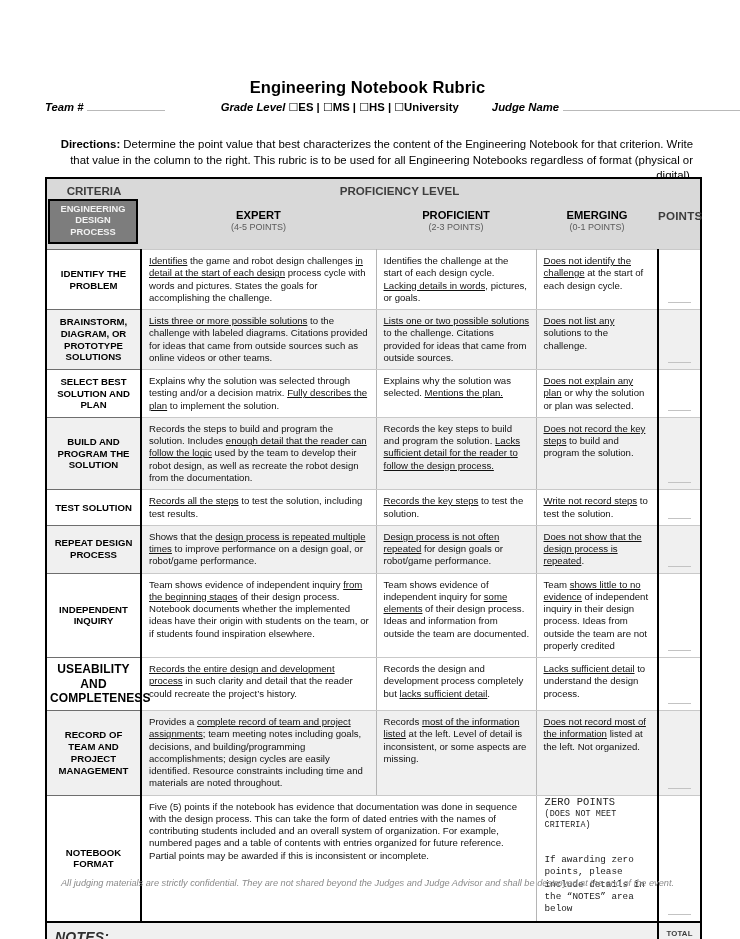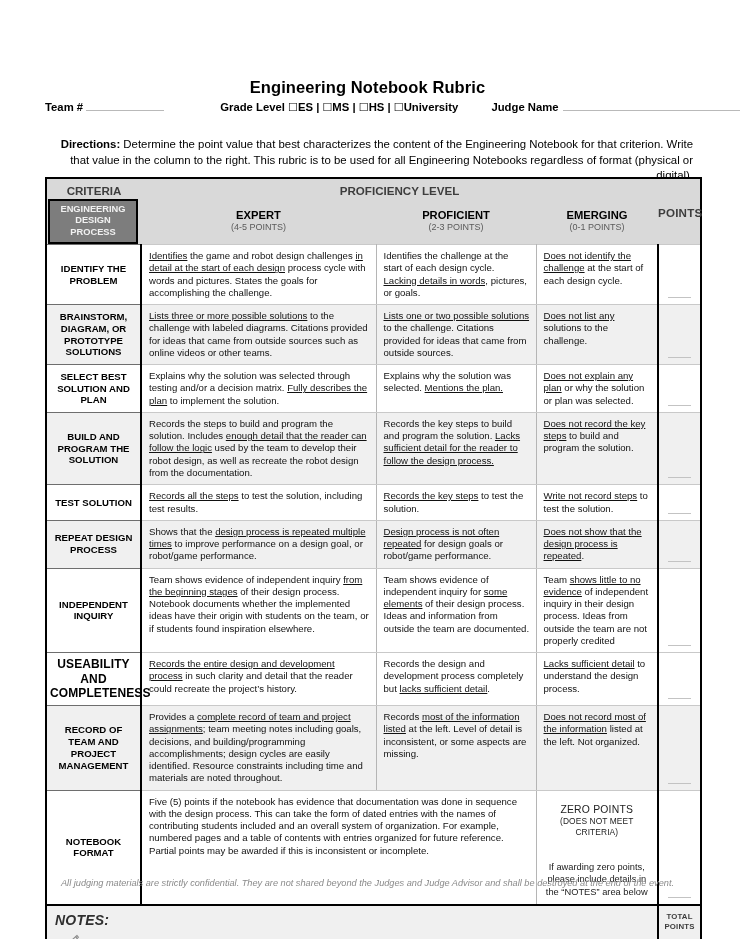--- a/index.html
+++ b/index.html
@@ -39,21 +39,21 @@
   .id-line {
     position: absolute;
     left: 45px;
     right: 42px;
     top: 98px;
     height: 18px;
     font-size: 11.3px;
     font-weight: bold;
     white-space: nowrap;
   }
-  .id-line .lbl { font-weight: bold; }
+  .id-line .lbl { font-weight: bold; font-style: italic; }
   .blank-rule {
     display: inline-block;
     border-bottom: 1px solid #b9b9b9;
     vertical-align: baseline;
     height: 12px;
   }
   .rule-team { width: 78px; margin-left: 3px; }
   .rule-judge { width: 196px; margin-left: 4px; }
   .grade-block { margin-left: 53px; }
   .checkbox-glyph {
@@ -104,20 +104,21 @@
     padding-bottom: 2px;
     vertical-align: middle;
   }
   .hdr-band td.criteria-head { color: #3d3d3d; }
 
   .hdr2 td {
     background: #d9d9d9;
     border: none;
     text-align: center;
     vertical-align: middle;
+    padding-bottom: 5px;
   }
   .edp-badge {
     background: #7d7d7d;
     color: #f1f1f1;
     font-weight: bold;
     font-size: 9.3px;
     line-height: 1.22;
     text-align: center;
     border: 2px solid #000;
     padding: 3px 2px 4px;
@@ -184,30 +185,31 @@
     position: absolute;
     left: 9px;
     right: 9px;
     bottom: 6px;
     border-bottom: 1px solid #c3c3c3;
     height: 0;
   }
 
   
   td.zero {
-    text-align: center;
+    text-align: left;
     font-size: 9.6px;
     line-height: 1.3;
     color: #222;
-    padding: 12px 8px 6px;
+    padding: 0 8px 6px;
     border-left: 1px solid #b5b5b5;
     border-right: 1px solid #b5b5b5;
     border-top: 1px solid #c9c9c9;
     border-bottom: 1px solid #c9c9c9;
     vertical-align: top;
+    font-family: Liberation Mono, monospace;
   }
   .zero-title { font-size: 10.4px; letter-spacing: 0.2px; }
   .zero-sub { font-size: 8.4px; letter-spacing: 0.1px; }
   .zero-note { padding-top: 7px; font-size: 9.3px; line-height: 1.32; margin-top: 16px; }
 
   
   tr.notes-row td {
     background: #f0f0f0;
     border-top: 2px solid #000;
   }

